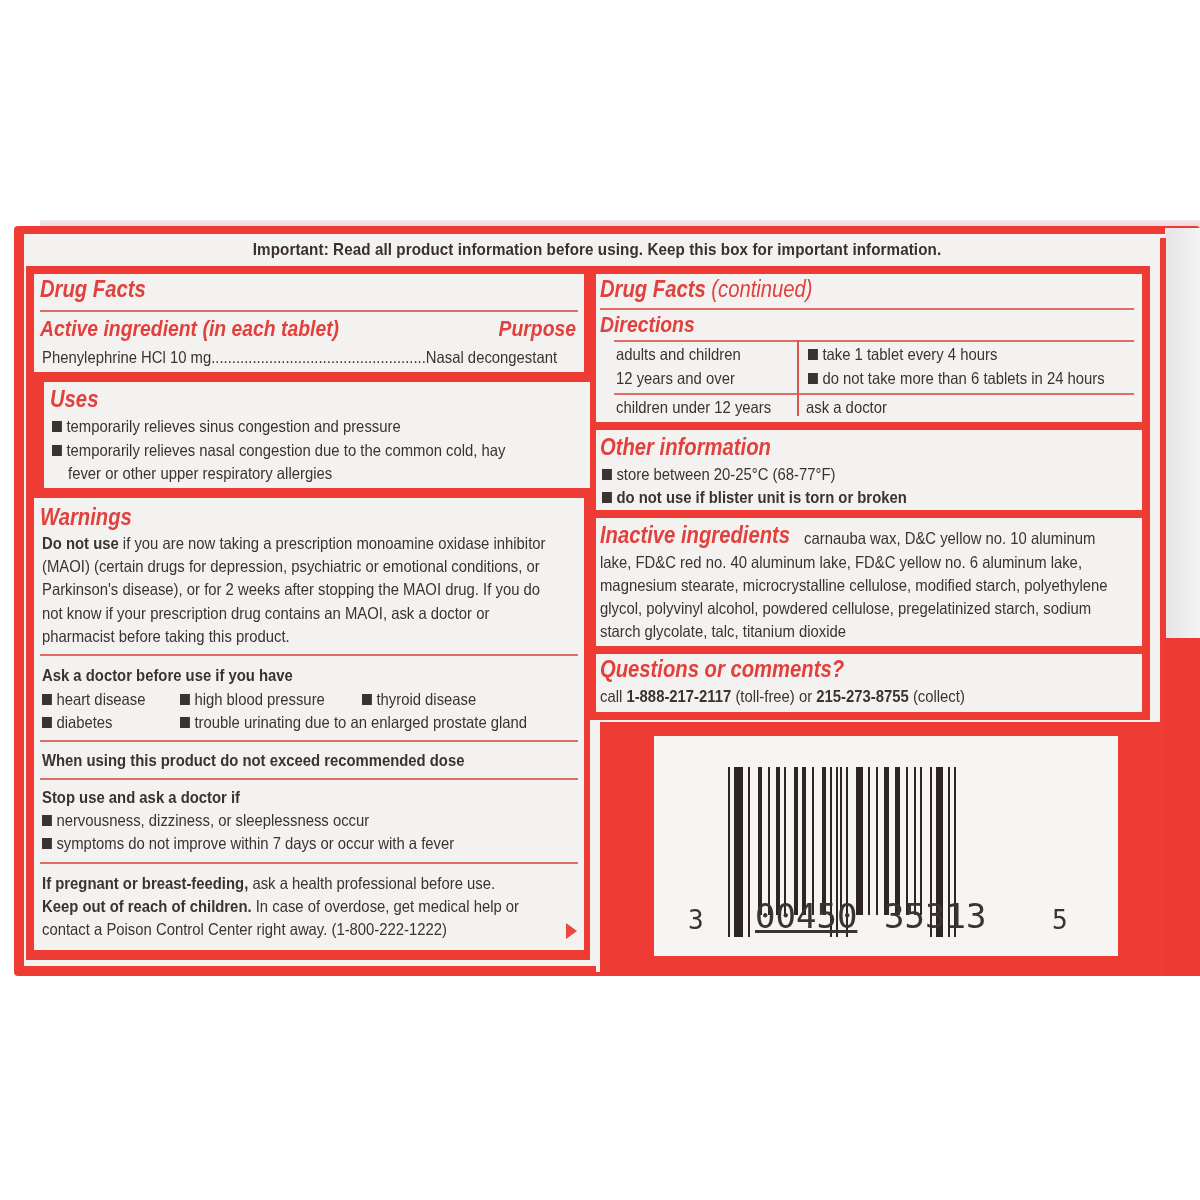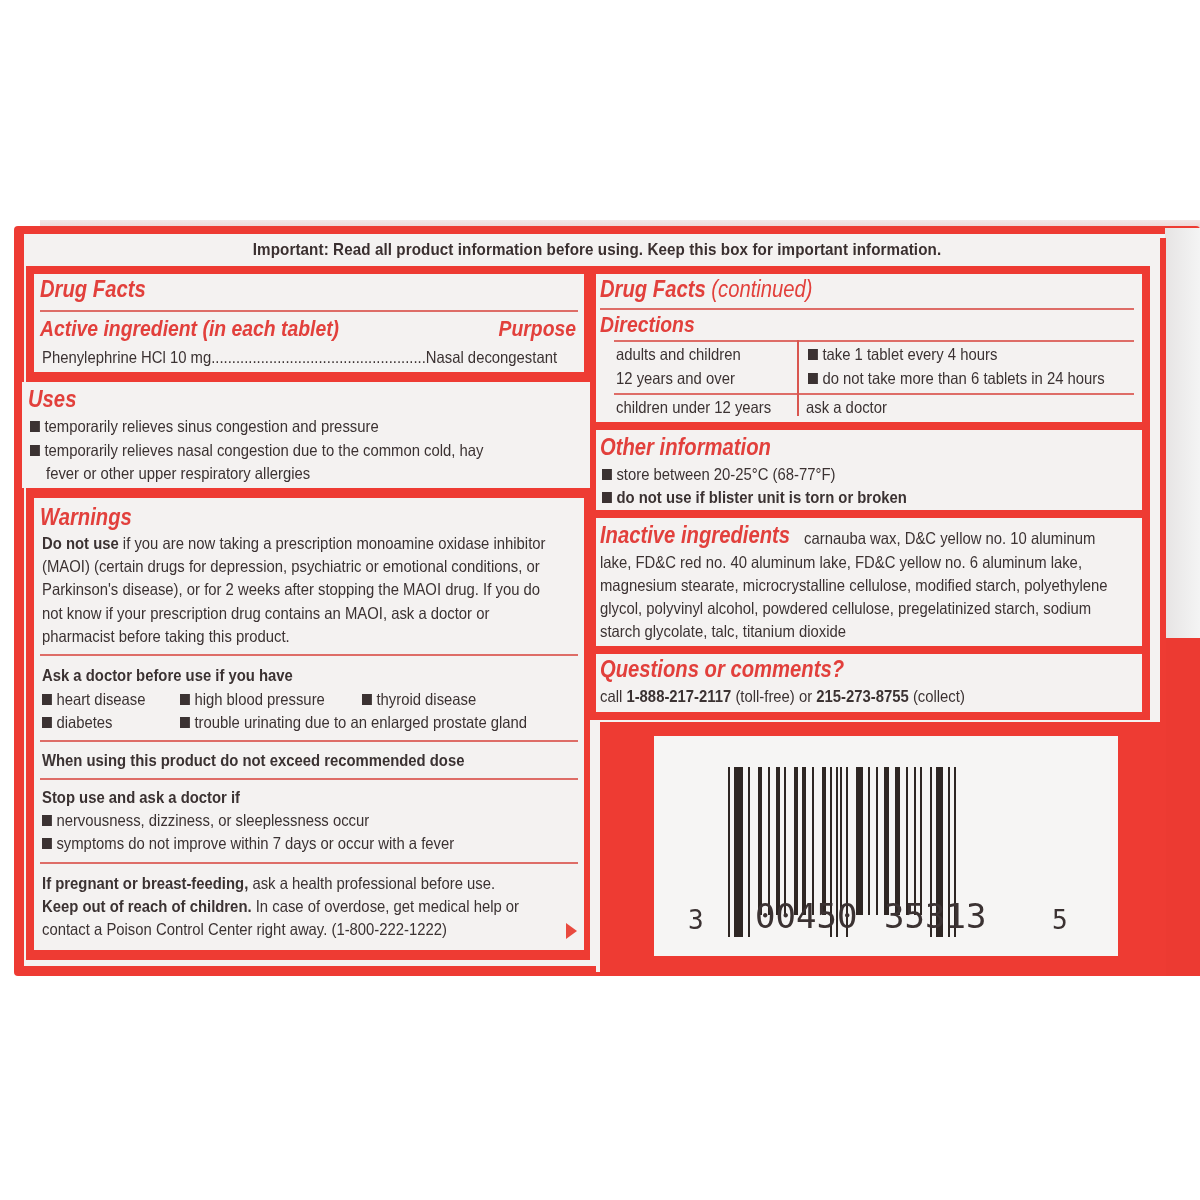--- a/index.html
+++ b/index.html
@@ -85,21 +85,21 @@
 <div class="sec" style="left:34px;top:274px;width:550px;height:98px;">
   <div class="sec-title" style="position:absolute;left:6px;top:2px;">Drug Facts</div>
   <div class="hr" style="position:absolute;left:6px;right:6px;top:36px;"></div>
   <div class="sec-title" style="position:absolute;left:6px;top:42px;font-size:22px;">Active ingredient (in each tablet)</div>
   <div class="sec-title" style="position:absolute;right:8px;top:42px;font-size:22px;transform-origin:right center;">Purpose</div>
   <div class="txt" style="position:absolute;left:8px;top:72px;width:590px;">
     <span>Phenylephrine HCl 10 mg</span><span>....................................................</span><span>Nasal decongestant</span>
   </div>
 </div>
 
-<div class="sec" style="left:22px;top:382px;width:582px;height:106px;">
+<div class="sec" style="left:44px;top:382px;width:582px;height:106px;">
   <div class="sec-title" style="position:absolute;left:6px;top:4px;">Uses</div>
   <div class="txt" style="position:absolute;left:8px;top:33px;"><span class="sq"></span><span>temporarily relieves sinus congestion and pressure</span></div>
   <div class="txt" style="position:absolute;left:8px;top:57px;"><span class="sq"></span><span>temporarily relieves nasal congestion due to the common cold, hay</span></div>
   <div class="txt" style="position:absolute;left:24px;top:80px;">fever or other upper respiratory allergies</div>
 </div>
 
 <div class="sec" style="left:34px;top:498px;width:550px;height:452px;">
   <div class="sec-title" style="position:absolute;left:6px;top:6px;">Warnings</div>
   <div class="txt" style="position:absolute;left:8px;top:34px;"><span class="b">Do not use</span><span> if you are now taking a prescription monoamine oxidase inhibitor</span></div>
   <div class="txt" style="position:absolute;left:8px;top:57px;">(MAOI) (certain drugs for depression, psychiatric or emotional conditions, or</div>
@@ -197,15 +197,15 @@
   <div class="bar" style="left:179px;width:5px;height:148px;"></div>
   <div class="bar" style="left:190px;width:2px;height:148px;"></div>
   <div class="bar" style="left:198px;width:2px;height:148px;"></div>
   <div class="bar" style="left:204px;width:2px;height:148px;"></div>
   <div class="bar" style="left:214px;width:2px;height:170px;"></div>
   <div class="bar" style="left:220px;width:7px;height:170px;"></div>
   <div class="bar" style="left:232px;width:2px;height:170px;"></div>
   <div class="bar" style="left:238px;width:2px;height:170px;"></div>
 </div>
 <div class="bc-digit" style="left:688px;top:905px;font-size:26px;">3</div>
-<div class="bc-digit" style="left:755px;top:896px;">00450</div>
+<div class="bc-digit" style="left:755px;top:896px;text-decoration:underline;">00450</div>
 <div class="bc-digit" style="left:884px;top:896px;">35313</div>
 <div class="bc-digit" style="left:1052px;top:905px;font-size:26px;">5</div>
 
 </body></html>

